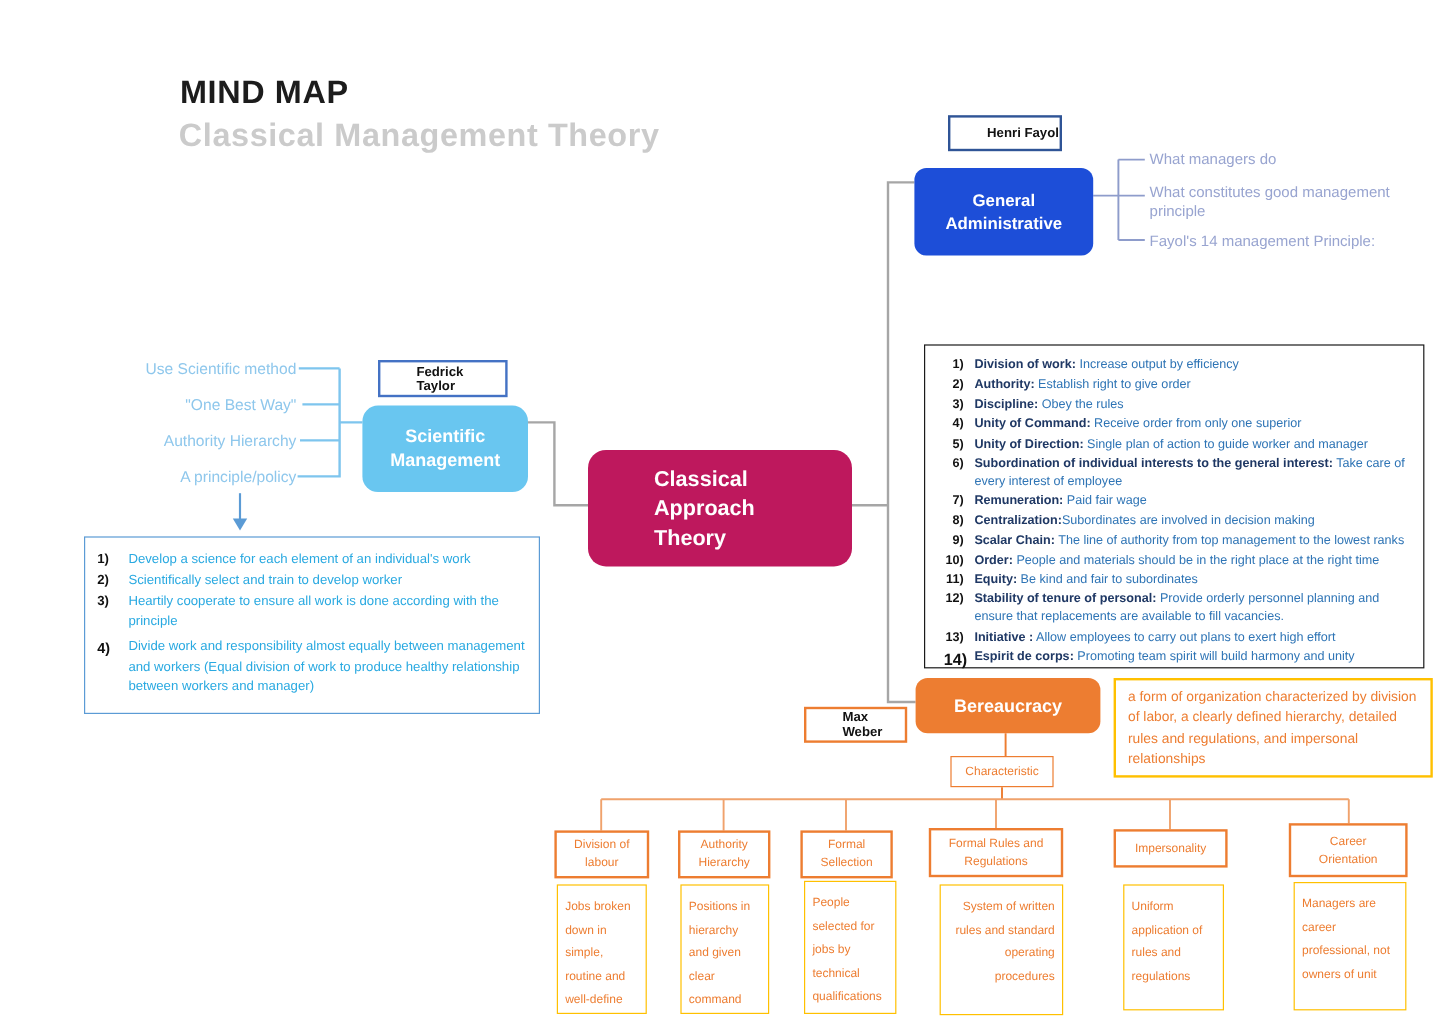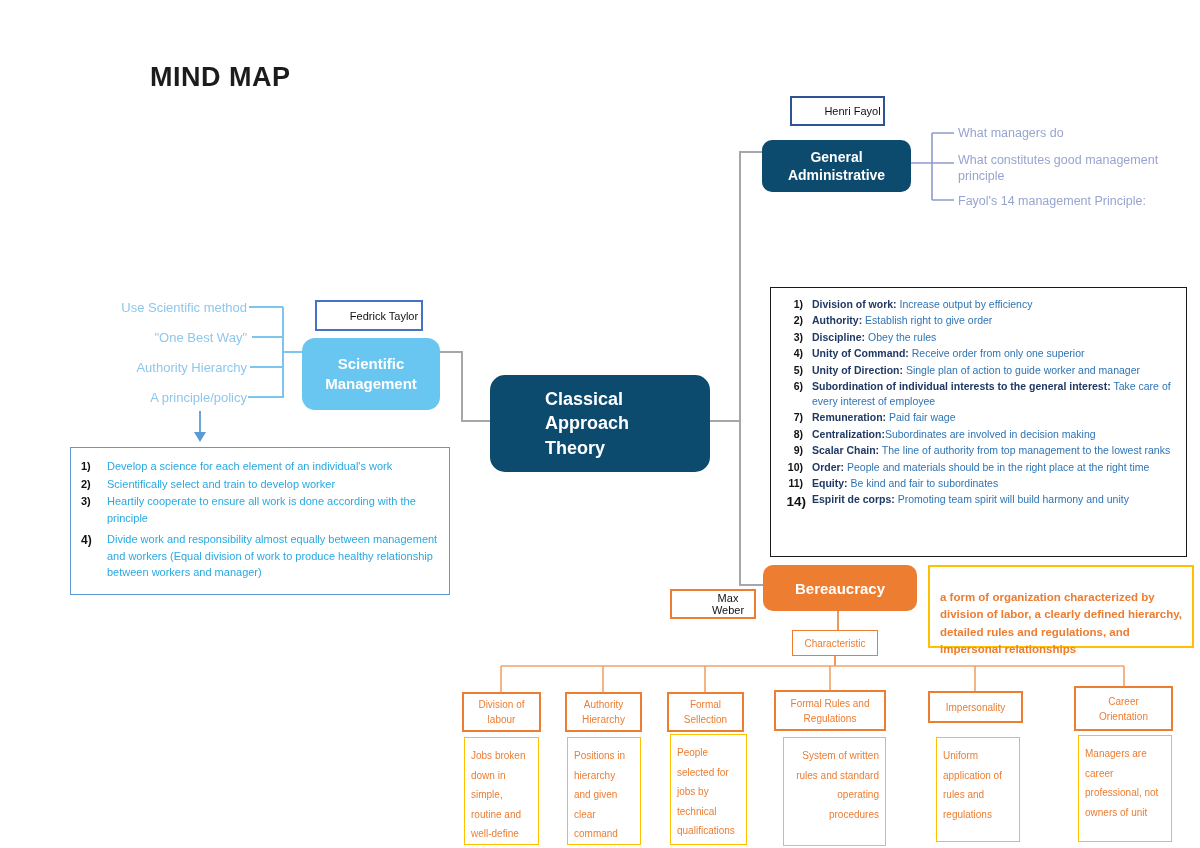--- a/index.html
+++ b/index.html
@@ -6,30 +6,30 @@
   body{font-family:"Liberation Sans", sans-serif;}
   #canvas{position:relative;width:1200px;height:848px;background:#fff;overflow:hidden;}
   svg.wires{position:absolute;left:0;top:0;z-index:1;}
   .abs{position:absolute;z-index:2;box-sizing:border-box;}
 
   
   .title-main{left:150px;top:62px;font-size:27px;font-weight:bold;color:#1c1c1c;letter-spacing:.5px;}
   .title-sub{left:149px;top:98px;font-size:27px;font-weight:bold;color:#cbcbcb;letter-spacing:.5px;}
 
   
-  .person{background:#fff;font-size:11px;font-weight:normal;color:#111;display:flex;align-items:center;justify-content:center;text-align:center;padding-left:30px;}
+  .person{background:#fff;font-size:11px;font-weight:bold;color:#111;display:flex;align-items:center;justify-content:center;text-align:left;padding-left:30px;}
   .person.taylor{left:315px;top:300px;width:108px;height:31px;border:2px solid #4472C4;}
   .person.fayol{left:790px;top:96px;width:95px;height:30px;border:2px solid #2F5496;}
   .person.weber{left:670px;top:589px;width:86px;height:30px;border:2px solid #ED7D31;}
 
   
   .node{color:#fff;font-weight:bold;text-align:center;display:flex;align-items:center;justify-content:center;}
   .node.scientific{left:302px;top:338px;width:138px;height:72px;background:#69C6F0;border-radius:13px;font-size:15px;line-height:1.35;padding:0 10px;}
-  .node.administrative{left:762px;top:140px;width:149px;height:52px;background:#0c4a6e;border-radius:10px;font-size:14px;line-height:1.3;padding:0 8px;}
-  .node.center{left:490px;top:375px;width:220px;height:97px;background:#0c4a6e;border-radius:15px;font-size:18px;line-height:1.35;justify-content:flex-start;text-align:left;padding-left:55px;}
+  .node.administrative{left:762px;top:140px;width:149px;height:73px;background:#1d4ed8;border-radius:10px;font-size:14px;line-height:1.3;padding:0 8px;}
+  .node.center{left:490px;top:375px;width:220px;height:97px;background:#be185d;border-radius:15px;font-size:18px;line-height:1.35;justify-content:flex-start;text-align:left;padding-left:55px;}
   .node.center .wrapbox{width:100px;}
   .node.bureaucracy{left:763px;top:565px;width:154px;height:46px;background:#ED7D31;border-radius:10px;font-size:15px;}
 
   
   .lbullet{width:170px;left:77px;text-align:right;font-size:13px;color:#8EC7EC;}
   .lb0{top:300px;} .lb1{top:330px;} .lb2{top:360px;} .lb3{top:390px;}
 
   
   .rbullet{left:958px;font-size:12.5px;color:#98A4D0;width:232px;line-height:1.3;}
   .rb0{top:125px;} .rb1{top:152px;} .rb2{top:193px;}
@@ -48,21 +48,21 @@
   
   .prin-box{left:770px;top:287px;width:417px;height:270px;border:1.6px solid #1a1a1a;padding:9px 8px 6px 8px;font-size:10.5px;line-height:1.42;}
   .p-row{display:flex;margin-bottom:1.5px;}
   .p-row .num{flex:0 0 24px;text-align:right;padding-right:9px;font-weight:bold;color:#111;}
   .p-row .body{flex:1;}
   .p-row .lbl{font-weight:bold;color:#1F3864;}
   .p-row .dsc{color:#2E74B5;}
   .p-row.big .num{font-size:13.5px;padding-right:6px;flex-basis:27px;}
 
   
-  .bur-def{left:928px;top:565px;width:266px;height:83px;border:2.5px solid #FFC000;padding:22px 10px;font-size:11.5px;color:#ED7D31;line-height:1.5;font-weight:bold;}
+  .bur-def{left:928px;top:565px;width:266px;height:83px;border:2.5px solid #FFC000;padding:6px 10px;font-size:11.5px;color:#ED7D31;line-height:1.5;}
 
   
   .charac{left:792px;top:630px;width:86px;height:26px;border:1.6px solid #ED7D31;color:#ED7D31;font-size:10px;display:flex;align-items:center;justify-content:center;}
 
   
   .c-title{border:2.6px solid #ED7D31;color:#ED7D31;font-size:10px;display:flex;align-items:center;justify-content:center;text-align:center;line-height:1.5;padding:14px;}
   .c-desc{border:1.5px solid #FFC000;color:#ED7D31;font-size:10px;padding:8px 6px;line-height:1.95;}
   .ct0{left:462px;top:692px;width:79px;height:40px;}  .cd0{left:464px;top:737px;width:75px;height:108px;}
   .ct1{left:565px;top:692px;width:77px;height:40px;}  .cd1{left:567px;top:737px;width:74px;height:108px;}
   .ct2{left:667px;top:692px;width:77px;height:40px;}  .cd2{left:670px;top:734px;width:77px;height:111px;}
@@ -86,20 +86,21 @@
     <path d="M200,411 V433" fill="none" stroke="#5B9BD5" stroke-width="1.8"></path>
     <polygon points="194,432 206,432 200,442" fill="#5B9BD5"></polygon>
 
     <path d="M911,163 H932 M932,133 V200 M932,133 H954 M932,163 H954 M932,200 H954" fill="none" stroke="#8E9CCB" stroke-width="1.6"></path>
 
     <path d="M838,611 V630 M835,656 V666" fill="none" stroke="#ED7D31" stroke-width="1.6"></path>
     <path d="M501,666 H1124 M501,666 V692 M603,666 V692 M705,666 V692 M830,666 V690 M975,666 V691 M1124,666 V686" fill="none" stroke="#F0A26C" stroke-width="1.6"></path>
   </svg>
 
   <div class="abs title-main">MIND MAP</div>
+  <div class="abs title-sub">Classical Management Theory</div>
 
   <div class="abs person taylor">Fedrick Taylor</div>
   <div class="abs node scientific">Scientific Management</div>
   <div class="abs lbullet lb0">Use Scientific method</div>
   <div class="abs lbullet lb1">"One Best Way"</div>
   <div class="abs lbullet lb2">Authority Hierarchy</div>
   <div class="abs lbullet lb3">A principle/policy</div>
 
   <div class="abs sci-list">
     <div class="sci-row">
@@ -167,20 +168,28 @@
         <span class="num">9)</span>
         <span class="body"><span class="lbl">Scalar Chain:</span> <span class="dsc">The line of authority from top management to the lowest ranks</span></span>
       </div>
     <div class="p-row">
         <span class="num">10)</span>
         <span class="body"><span class="lbl">Order:</span> <span class="dsc">People and materials should be in the right place at the right time</span></span>
       </div>
     <div class="p-row">
         <span class="num">11)</span>
         <span class="body"><span class="lbl">Equity:</span> <span class="dsc">Be kind and fair to subordinates</span></span>
+      </div>
+    <div class="p-row">
+        <span class="num">12)</span>
+        <span class="body"><span class="lbl">Stability of tenure of personal:</span> <span class="dsc">Provide orderly personnel planning and ensure that replacements are available to fill vacancies.</span></span>
+      </div>
+    <div class="p-row">
+        <span class="num">13)</span>
+        <span class="body"><span class="lbl">Initiative :</span> <span class="dsc">Allow employees to carry out plans to exert high effort</span></span>
       </div>
     <div class="p-row big">
         <span class="num">14)</span>
         <span class="body"><span class="lbl">Espirit de corps:</span> <span class="dsc">Promoting team spirit will build harmony and unity</span></span>
       </div>
   </div>
 
   <div class="abs person weber">Max Weber</div>
   <div class="abs node bureaucracy">Bereaucracy</div>
   <div class="abs bur-def">a form of organization characterized by division of labor, a clearly defined hierarchy, detailed rules and regulations, and impersonal relationships</div>

